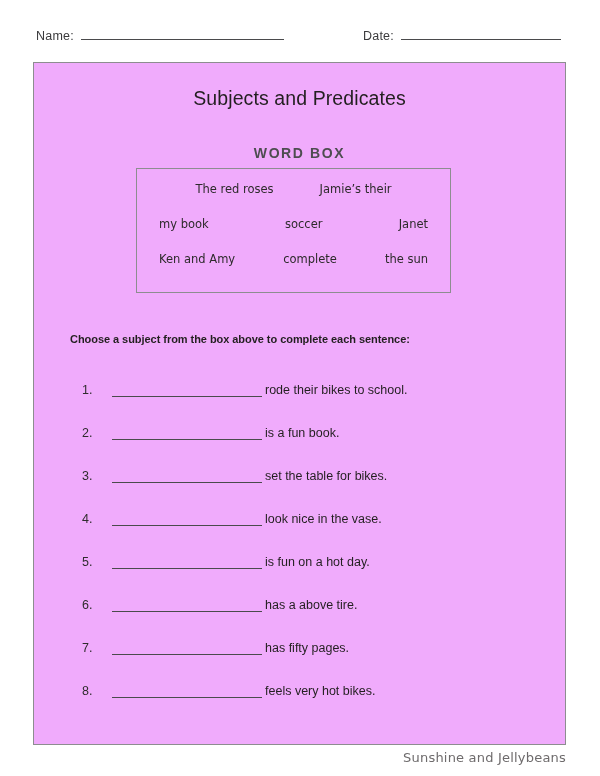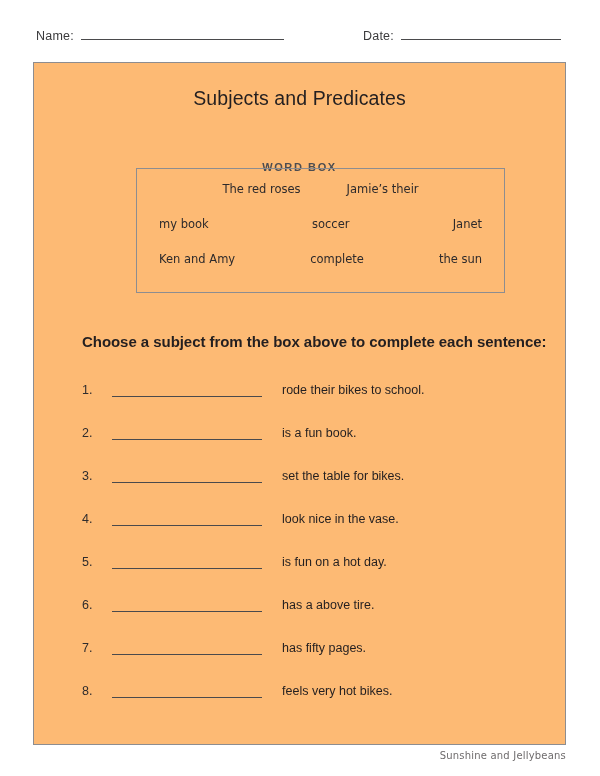--- a/index.html
+++ b/index.html
@@ -48,54 +48,53 @@
 
   
   .sheet {
     position: absolute;
     left: 33px;
     top: 62px;
     width: 533px;
     height: 683px;
     border: 1.2px solid #8d8d90;
     box-sizing: border-box;
-    background: #fdba74;
+    background: #f0abfc;
   }
 
   .title {
     position: absolute;
     top: 24px;
     left: 0;
     width: 100%;
     text-align: center;
     font-size: 19.5px;
     color: #231f20;
     letter-spacing: 0.1px;
   }
 
   .wordbox-caption {
     position: absolute;
     top: 82px;
     left: 0;
     width: 100%;
     text-align: center;
-    font-size: 11px;
+    font-size: 14px;
     font-weight: 700;
     letter-spacing: 1.6px;
     color: #4d4d50;
     text-transform: uppercase;
-    margin-top: 16px;
   }
 
   
   .wordbox {
     position: absolute;
     left: 102px;
     top: 105px;
-    width: 369px;
+    width: 315px;
     height: 125px;
     border: 1.2px solid #8d8d90;
     box-sizing: border-box;
     display: flex;
     flex-direction: column;
     justify-content: center;
     padding: 2px 16px 16px 16px;
   }
   .wb-row {
     display: flex;
@@ -109,23 +108,23 @@
     text-align: center;
     white-space: nowrap;
   }
   .wb-row-2items { justify-content: center; }
   .wb-row-2items .wb-word:first-child { margin-right: 46px; }
   .wb-row-3items { justify-content: space-between; padding: 0 6px; gap: 12px; }
 
   
   .instruction {
     position: absolute;
-    left: 48px;
+    left: 36px;
     top: 270px;
-    font-size: 15px;
+    font-size: 11px;
     font-weight: 700;
     color: #231f20;
     letter-spacing: -0.05px;
     white-space: nowrap;
   }
 
   
   .questions {
     position: absolute;
     left: 48px;
@@ -148,30 +147,30 @@
   .q-blank {
     display: inline-block;
     width: 150px;
     height: 13px;
     border-bottom: 1.3px solid #4a4a4c;
     flex: 0 0 auto;
   }
   .q-text {
     font-size: 12.5px;
     color: #231f20;
-    margin-left: 20px;
+    margin-left: 3px;
     flex: 0 0 auto;
   }
 
   
   .footer {
     position: absolute;
     right: 34px;
     top: 750px;
-    font-size: 10px;
+    font-size: 13px;
     color: #6e6b6c;
     letter-spacing: 0.2px;
     font-family: "DejaVu Sans", sans-serif;
   }
 </style>
 </head>
 <body>
 
 <div class="header-row">
   <div class="field field-date">

